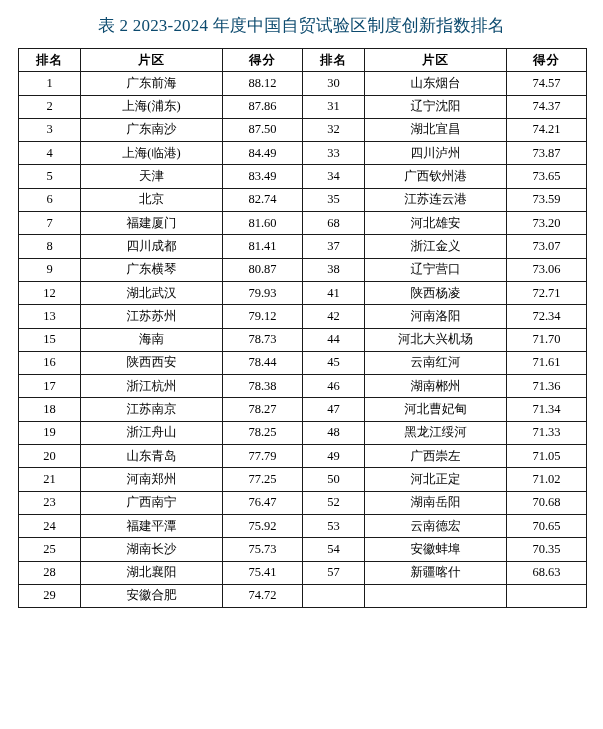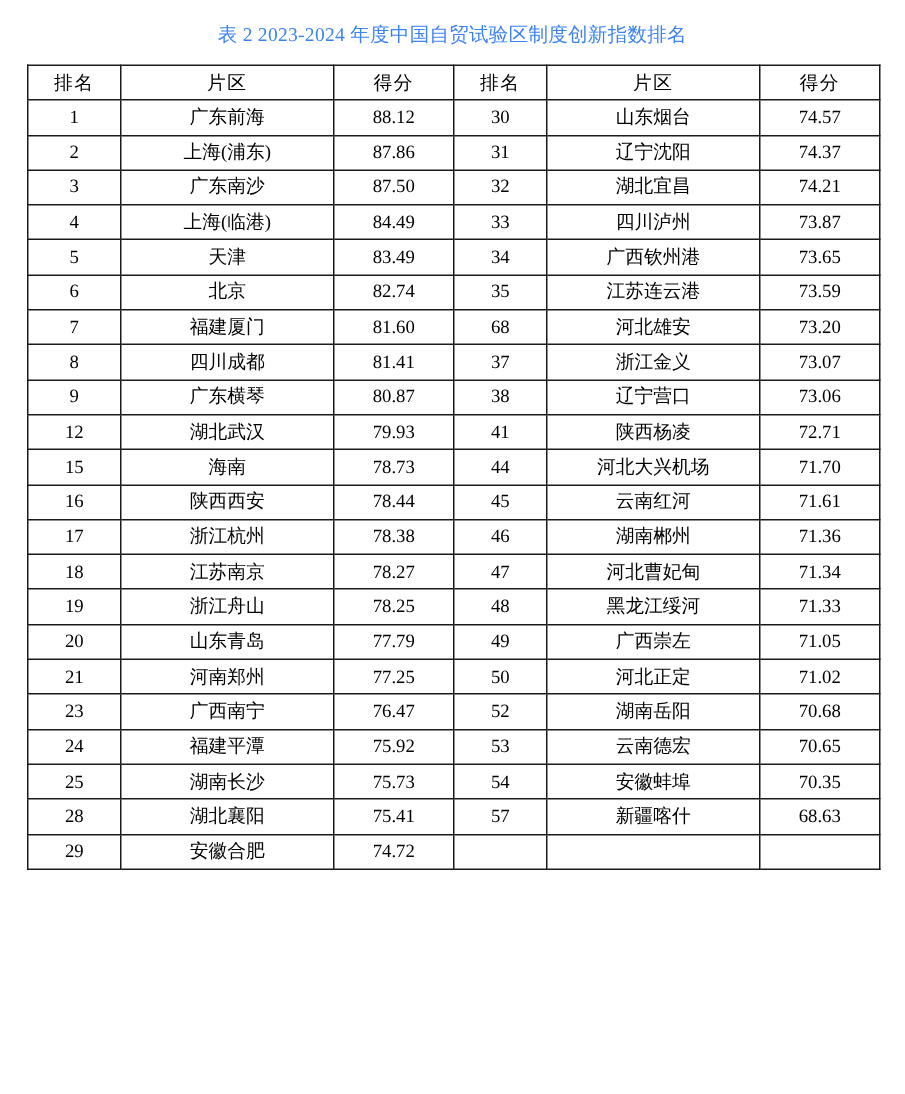--- a/index.html
+++ b/index.html
@@ -16,26 +16,26 @@
   }
   .page {
     width: 603px;
     height: 729px;
     position: relative;
     box-sizing: border-box;
     padding: 0;
   }
   .title {
     text-align: center;
-    font-size: 13px;
+    font-size: 17px;
     font-family: "Liberation Serif", "DejaVu Serif", serif;
     letter-spacing: 0.2px;
     padding-top: 14px;
     padding-bottom: 11px;
-    color: #3b82f6;
+    color: #0c4a6e;
     white-space: nowrap;
   }
   .table-wrap {
     padding: 0 18px;
     box-sizing: border-box;
   }
   table.rank-table {
     border-collapse: collapse;
     width: 567px;
     table-layout: fixed;
@@ -49,21 +49,21 @@
     height: 22.3px;
     text-align: center;
     vertical-align: middle;
     padding: 0 2px;
     font-weight: normal;
     line-height: 1.05;
     white-space: nowrap;
     overflow: hidden;
   }
   table.rank-table thead td {
-    font-weight: normal;
+    font-weight: bold;
     letter-spacing: 1px;
   }
   td.num {
     font-family: "Liberation Serif", "DejaVu Serif", serif;
   }
   td.blank-cell {
     border-left: 1px solid #1a1a1a;
     border-right: 1px solid #1a1a1a;
     border-top: 1px solid #ffffff;
     border-bottom: 1px solid #ffffff;
@@ -171,20 +171,28 @@
           </tr>
           <tr>
             <td class="num">12</td>
             <td>湖北武汉</td>
             <td class="num">79.93</td>
             <td class="num">41</td>
             <td>陕西杨凌</td>
             <td class="num">72.71</td>
           </tr>
           <tr>
+            <td class="num">13</td>
+            <td>江苏苏州</td>
+            <td class="num">79.12</td>
+            <td class="num">42</td>
+            <td>河南洛阳</td>
+            <td class="num">72.34</td>
+          </tr>
+          <tr>
             <td class="num">15</td>
             <td>海南</td>
             <td class="num">78.73</td>
             <td class="num">44</td>
             <td>河北大兴机场</td>
             <td class="num">71.70</td>
           </tr>
           <tr>
             <td class="num">16</td>
             <td>陕西西安</td>

